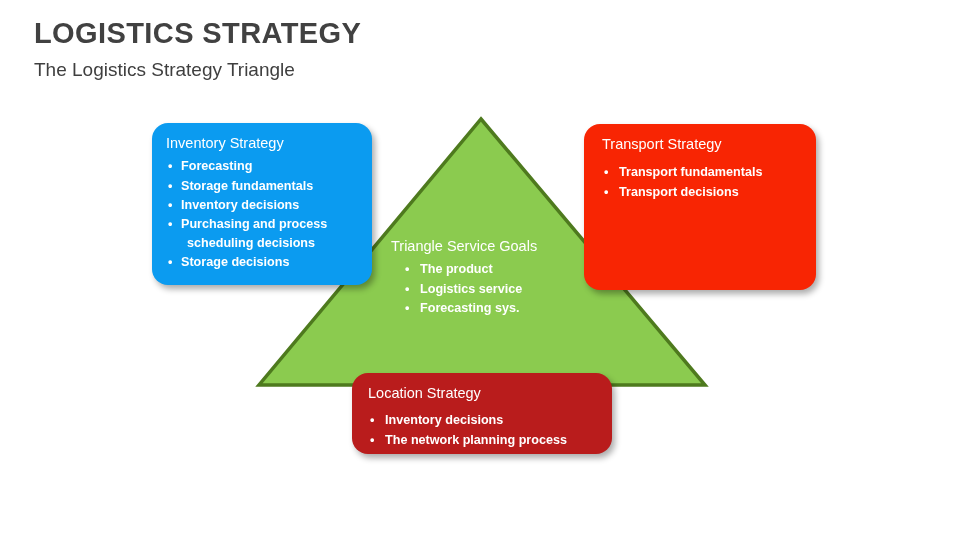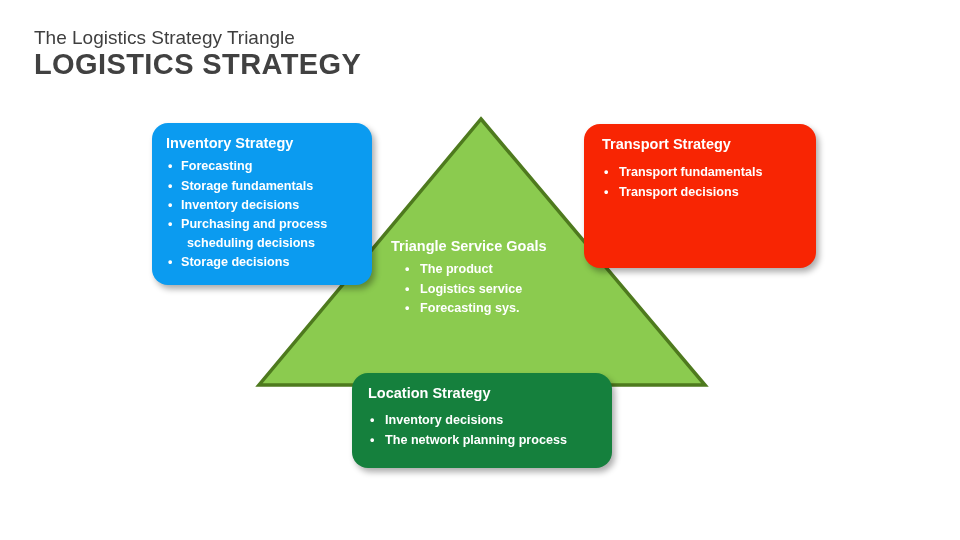--- a/index.html
+++ b/index.html
@@ -50,21 +50,21 @@
   .card {
     position:absolute;
     border-radius:16px;
     box-shadow:3px 4px 6px rgba(0,0,0,0.33);
     color:#ffffff;
     overflow:hidden;
   }
 
   .card-title {
     font-size:14.5px;
-    font-weight:bold;
+    font-weight:normal;
     color:#ffffff;
     line-height:1.2;
     white-space:nowrap;
   }
 
   .card-list { list-style:none; margin-top:5px; }
 
   .card-list li {
     position:relative;
     font-size:12.6px;
@@ -86,33 +86,33 @@
     left:152px; top:123px;
     width:220px; height:162px;
     background:#0B9BF0;
     padding:12px 12px 10px 14px;
     z-index:5;
   }
 
   
   #card-transport {
     left:584px; top:124px;
-    width:232px; height:144px;
+    width:232px; height:166px;
     background:#F82503;
     padding:12px 12px 10px 18px;
     z-index:5;
   }
   #card-transport .card-list { margin-top:10px; }
   #card-transport .card-list li { padding-left:17px; }
 
   
   #card-location {
     left:352px; top:373px;
-    width:260px; height:95px;
-    background:#15803d;
+    width:260px; height:81px;
+    background:#b91c1c;
     padding:12px 12px 10px 16px;
     z-index:6;
   }
   #card-location .card-list { margin-top:9px; }
   #card-location .card-list li { padding-left:17px; }
 
   
   #goals {
     position:absolute;
     left:391px; top:238px;
@@ -122,22 +122,22 @@
   #goals .card-title { font-size:14.5px; }
   #goals .card-list { margin-top:5px; padding-left:12px; }
   #goals .card-list li { padding-left:17px; }
 </style>
 </head>
 <body>
 
 <div id="slide">
 
   <div id="header">
+    <div id="slide-title">LOGISTICS STRATEGY</div>
     <div id="slide-subtitle">The Logistics Strategy Triangle</div>
-    <div id="slide-title">LOGISTICS STRATEGY</div>
   </div>
 
   <div id="triangle-wrap">
     <svg viewBox="0 0 460 282" xmlns="http://www.w3.org/2000/svg">
       <polygon points="229,7 453,273 7,273" fill="#8BCB4F" stroke="#4E7A1E" stroke-width="3.5" stroke-linejoin="miter"></polygon>
     </svg>
   </div>
 
   <div id="goals">
     <div class="card-title">Triangle Service Goals</div>

